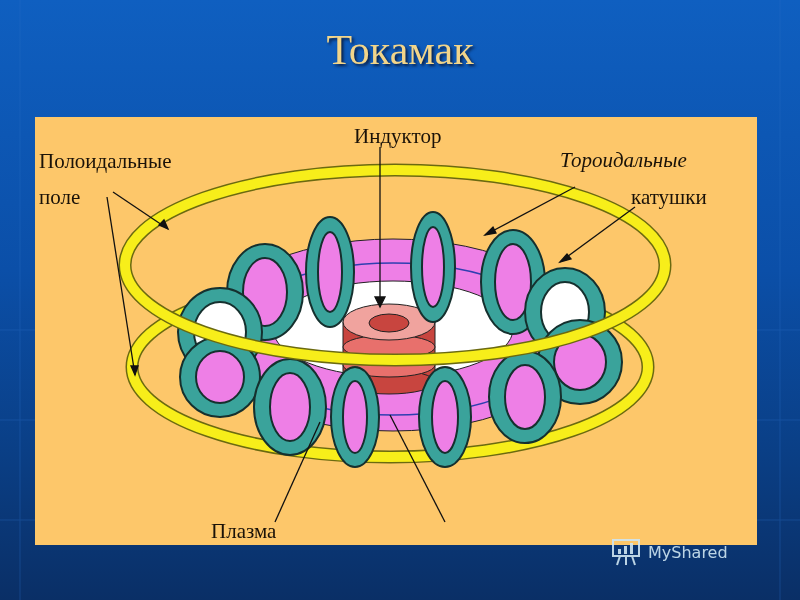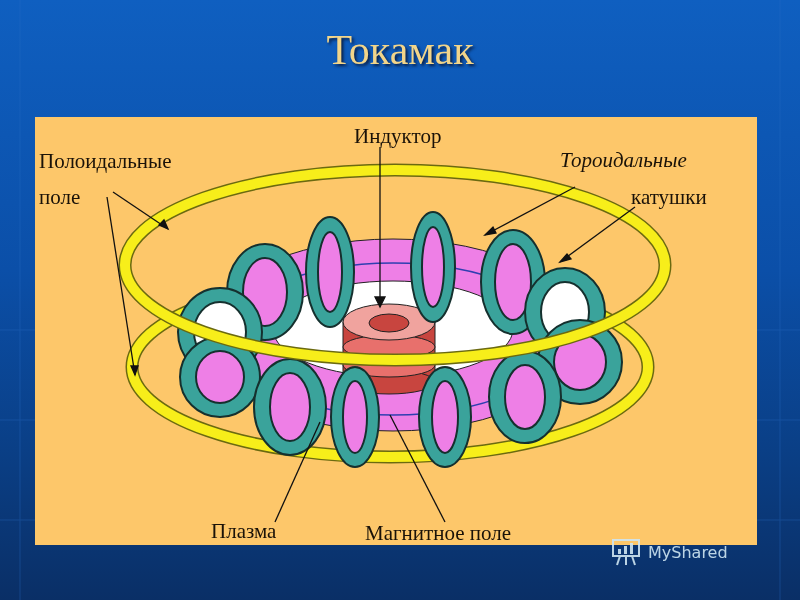--- a/index.html
+++ b/index.html
@@ -108,21 +108,20 @@
       <line x1="410" y1="405" x2="355" y2="298"></line>
     </g>
   </svg>
 
   <div class="label" style="left:4px; top:34px;">Полоидальные</div>
   <div class="label" style="left:4px; top:70px;">поле</div>
   <div class="label" style="left:299px; top:9px;margin-left:20px;">Индуктор</div>
   <div class="label" style="left:525px; top:33px;font-style:italic;">Тороидальные</div>
   <div class="label" style="left:596px; top:70px;">катушки</div>
   <div class="label" style="left:176px; top:404px;">Плазма</div>
-  <div class="label" style="left:330px; top:406px;">Магнитное поле</div>
 </div>
 
 <div class="watermark">
   <svg width="32" height="30" viewBox="0 0 32 30">
     <g fill="none" stroke="#cfe6f2" stroke-width="2">
       <rect x="3" y="3" width="26" height="16"></rect>
       <line x1="10" y1="19" x2="7" y2="28"></line>
         <line x1="22" y1="19" x2="25" y2="28"></line>
         <line x1="16" y1="19" x2="16" y2="28"></line>
     </g>

